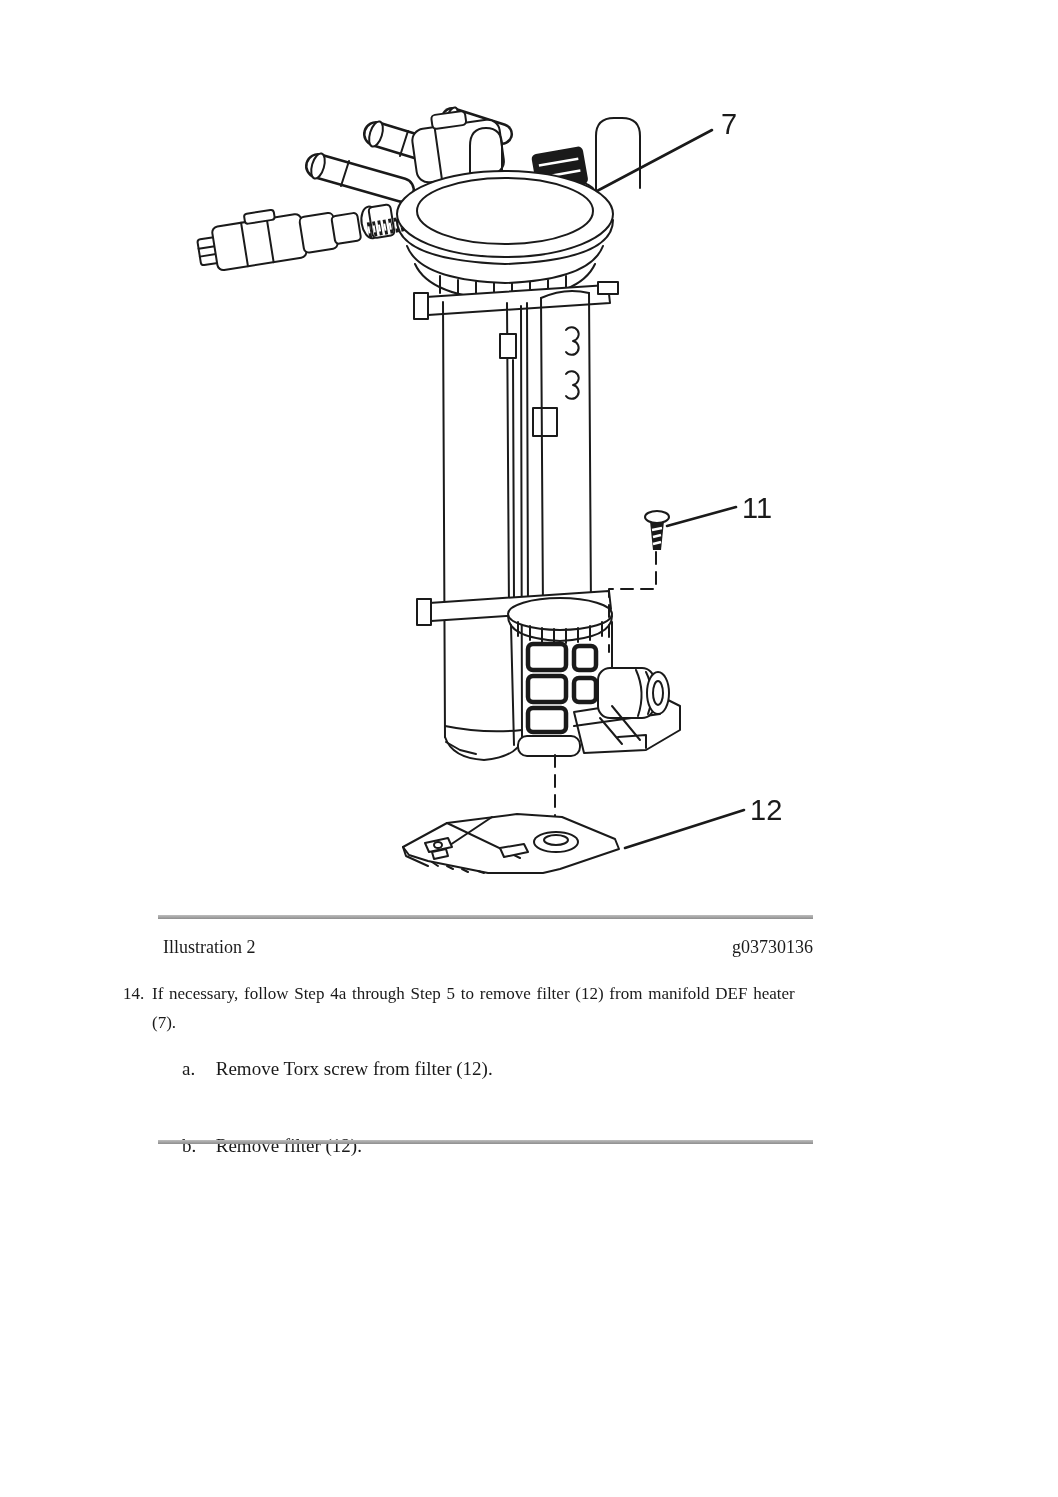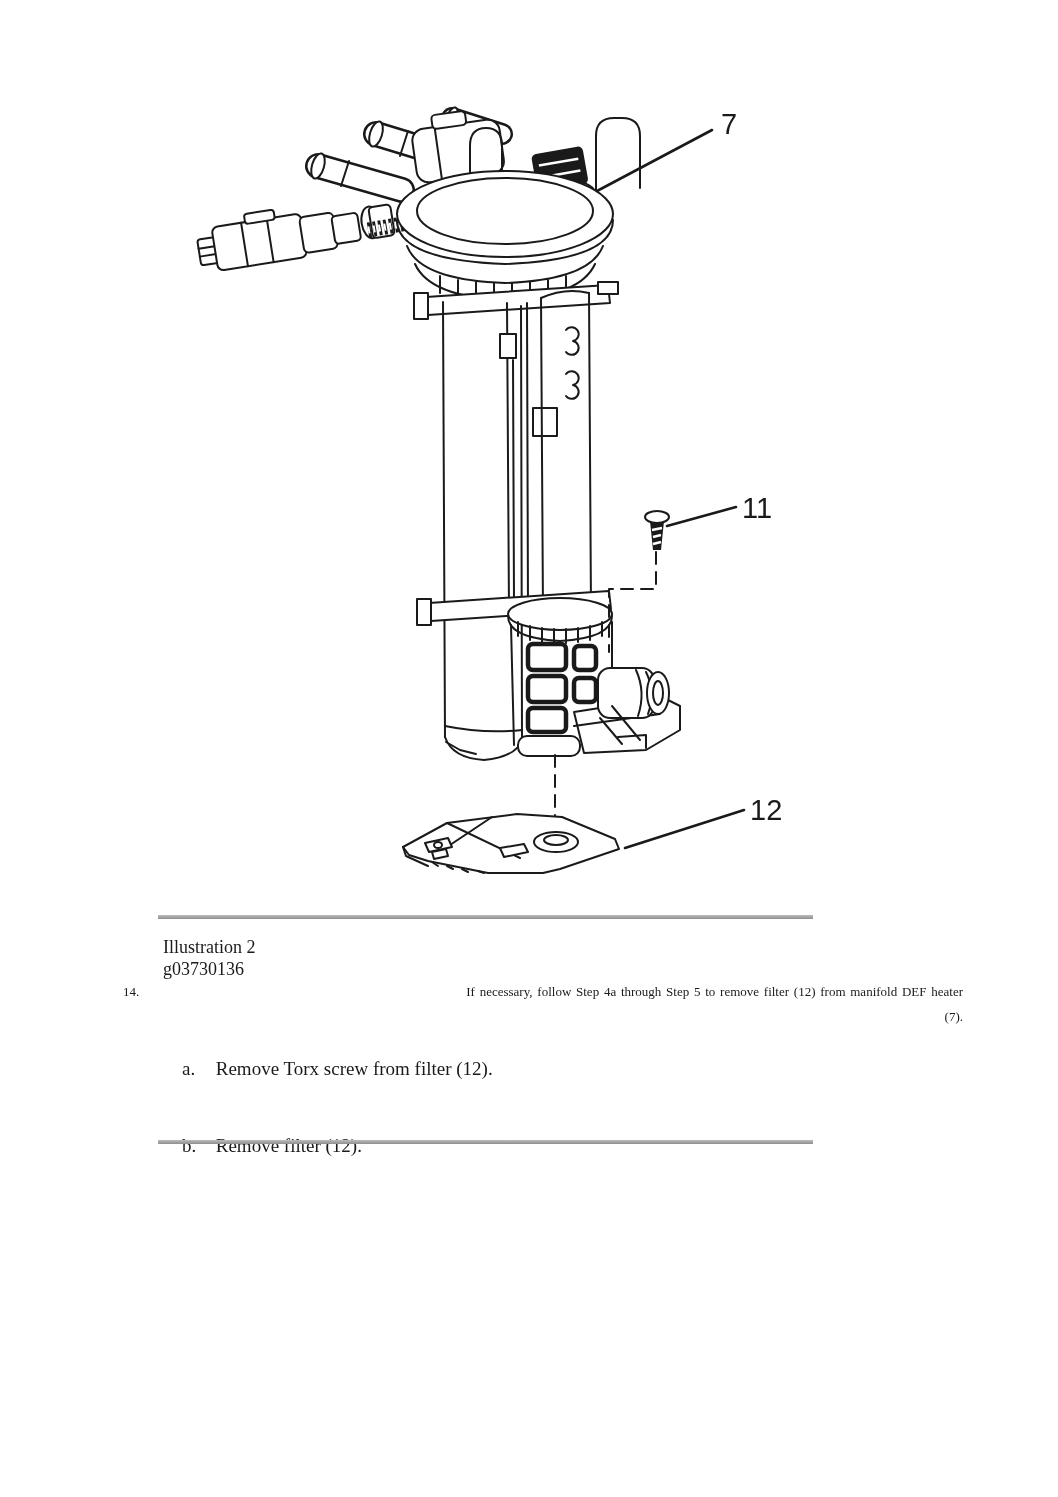--- a/index.html
+++ b/index.html
@@ -22,26 +22,26 @@
   .tubeI{fill:none;stroke:#ffffff;stroke-width:21;stroke-linecap:round;}
   .wln{stroke:#ffffff;stroke-width:2.5;fill:none;}
   .callout{font-family:"Liberation Sans", sans-serif;font-size:29px;fill:#1a1a1a;stroke:none;}
 
   .divider{position:absolute;left:158px;width:655px;height:4px;
     background:linear-gradient(#bdbdbd,#8e8e8e);}
   .divider-top{top:915px;}
   .divider-bottom{top:1140px;}
 
   .caption-row{position:absolute;left:163px;top:937px;width:650px;
-    display:flex;justify-content:space-between;font-size:18px;line-height:1.2;flex-direction:column;}
-
-  .step{position:absolute;left:123px;top:984px;width:840px;font-size:13px;line-height:1.2;}
+    display:flex;justify-content:space-between;font-size:18px;line-height:1.2;}
+
+  .step{position:absolute;left:123px;top:984px;width:840px;font-size:17px;line-height:1.2;}
   .step-number{position:absolute;left:0;top:0;}
   .step-lines{margin-left:29px;}
-  .step-line{white-space:nowrap;word-spacing:1.5px;text-align:right;}
+  .step-line{white-space:nowrap;word-spacing:1.5px;}
   .step-line2{margin-top:9px;}
 
   .substep{position:absolute;font-size:19px;line-height:1.2;white-space:nowrap;}
   .substep-a{left:182px;top:1058px;}
   .substep-b{left:182px;top:1102px;margin-top:33px;}
   .substep-letter{display:inline-block;min-width:20px;}
   .substep-text{display:inline-block;margin-left:9px;}
 </style>
 </head>
 <body>

